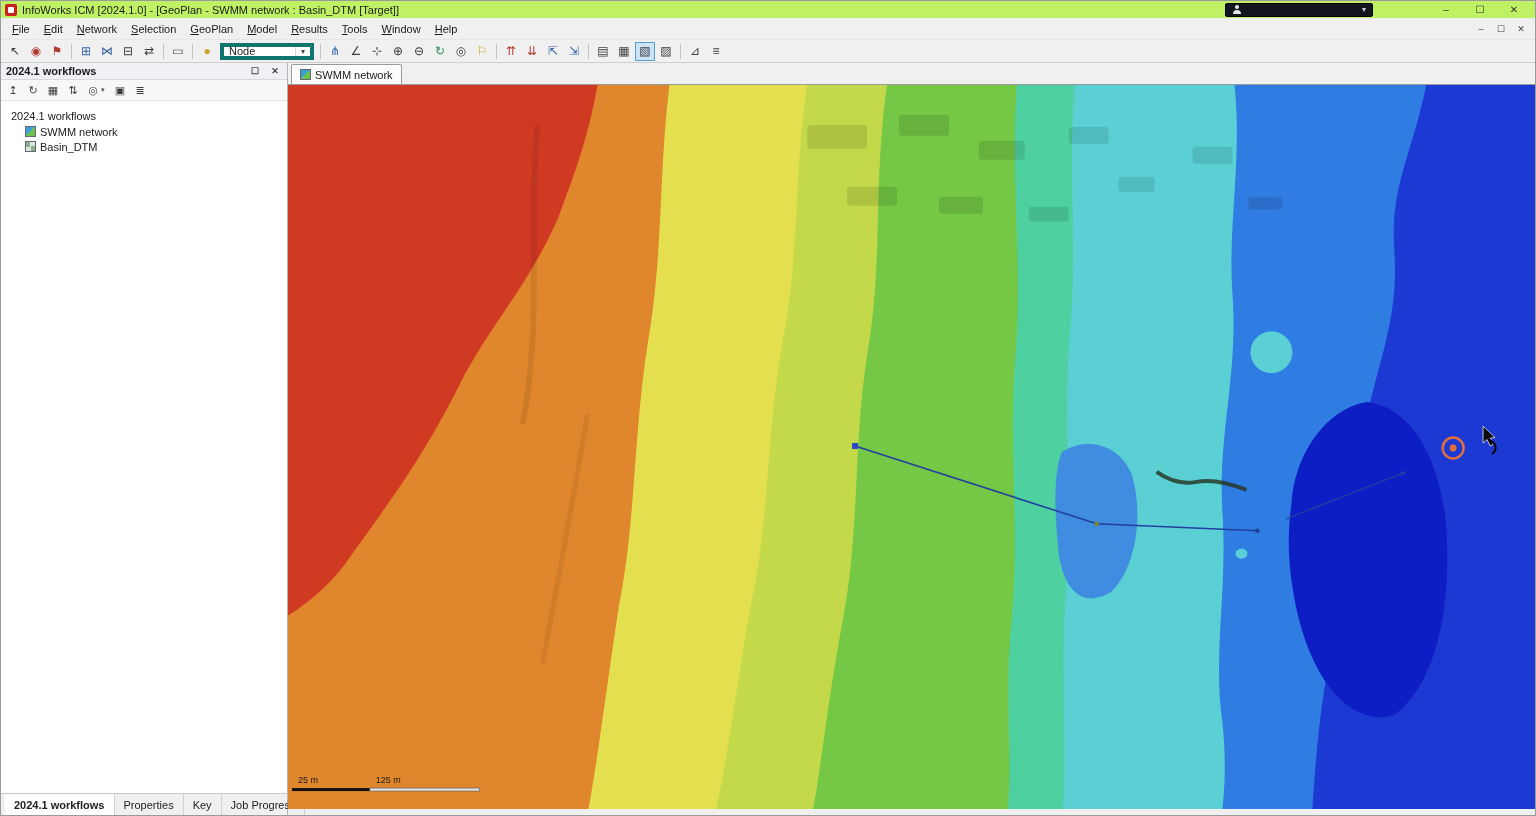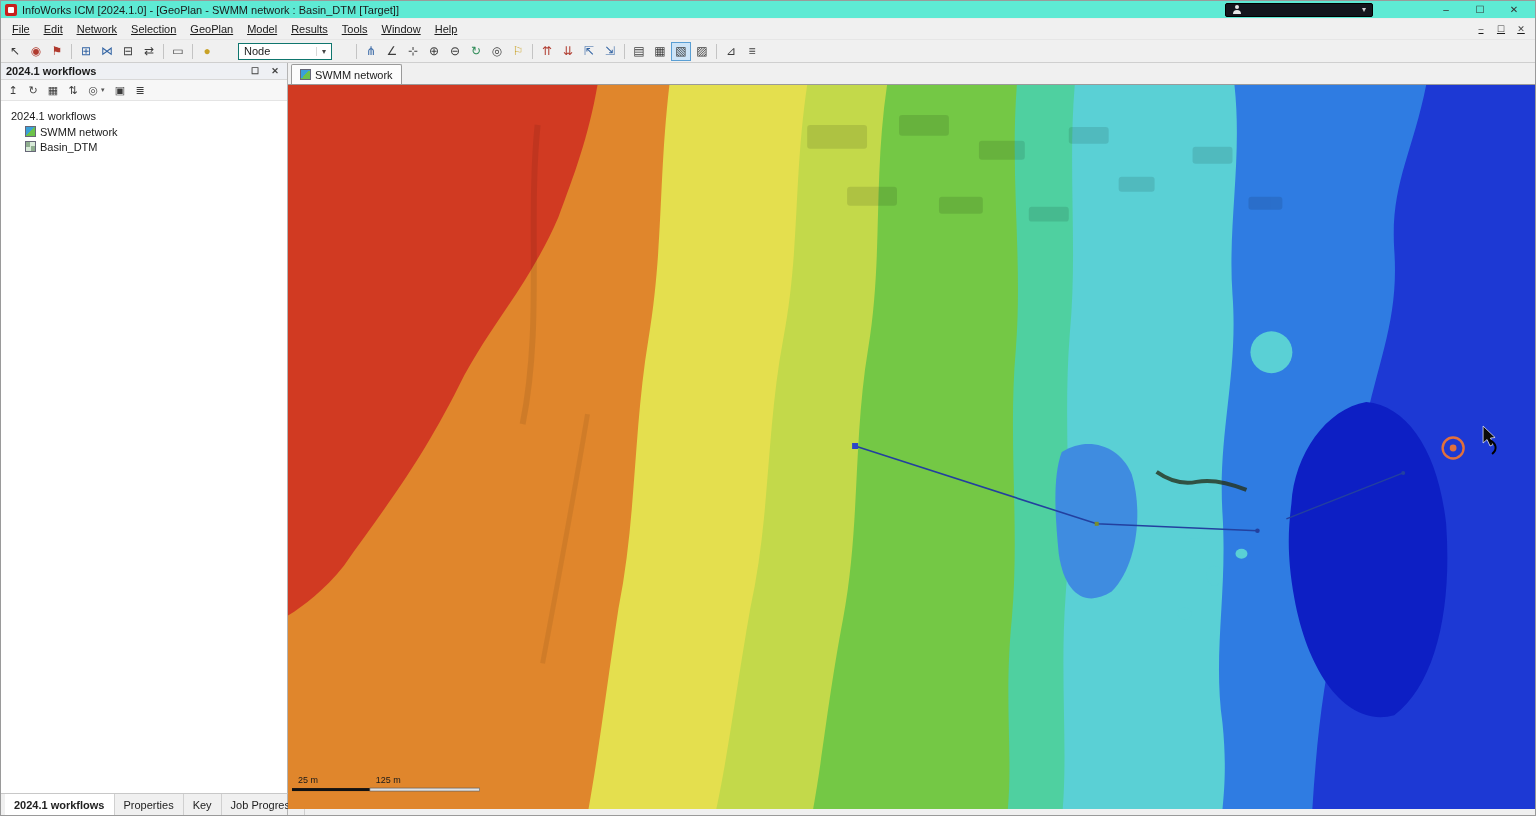--- a/index.html
+++ b/index.html
@@ -1,45 +1,45 @@
 <!DOCTYPE html>
 <html><head>
 <meta charset="utf-8">
 <style>
   * { box-sizing: border-box; margin: 0; padding: 0; }
   html,body { width:1536px; height:816px; }
   body { font-family:"Liberation Sans",sans-serif; font-size:11px; color:#1a1a1a; background:#d8d8d8; overflow:hidden; }
   #app { position:relative; width:1536px; height:816px; background:#f0f0f0; border:1px solid #9a9a9a; overflow:hidden; }
 
   
-  .titlebar { height:18px; display:flex; align-items:center; background:#5eead4; padding:0 4px; gap:5px; border-bottom:1px solid #ececec; }
+  .titlebar { height:18px; display:flex; align-items:center; background:#bef264; padding:0 4px; gap:5px; border-bottom:1px solid #ececec; }
   .app-icon { width:12px; height:12px; background:#c8201d; border-radius:2px; position:relative; flex:0 0 auto; }
   .app-icon::after { content:""; position:absolute; left:3px; top:3px; width:6px; height:6px; background:#fff; border-radius:1px; }
   .title-text { font-size:11px; white-space:nowrap; }
   .tb-right { margin-left:auto; display:flex; align-items:center; }
   .account { width:148px; height:14px; background:#14161d; border:1px solid #000; border-radius:2px; display:flex; align-items:center; padding:0 6px; margin-right:56px; }
   .person { position:relative; width:9px; height:9px; }
   .person::before { content:""; position:absolute; top:0; left:2.5px; width:4px; height:4px; border-radius:50%; background:#e6e6e6; }
   .person::after { content:""; position:absolute; bottom:0; left:0.5px; width:8px; height:4px; border-radius:4px 4px 0 0; background:#e6e6e6; }
   .account .caret { margin-left:auto; color:#cfcfcf; font-size:8px; line-height:8px; }
   .winbtn { width:34px; height:17px; display:flex; align-items:center; justify-content:center; font-size:10px; color:#333; }
 
   
-  .menubar { height:21px; display:flex; align-items:center; padding:0 4px; background:#f0f0f0; border-bottom:1px solid #e6e6e6;text-decoration:underline; }
+  .menubar { height:21px; display:flex; align-items:center; padding:0 4px; background:#f0f0f0; border-bottom:1px solid #e6e6e6; }
   .menu-item { padding:3px 7px; white-space:nowrap; }
   .mdi-ctrls { margin-left:auto; display:flex; }
   .mdi-ctrls span { width:20px; text-align:center; font-size:9px; color:#444; }
 
   
   .toolbar { height:23px; display:flex; align-items:center; gap:1px; padding:0 4px; background:#f0f0f0; border-bottom:1px solid #cfcfcf; }
   .ticon { width:20px; height:19px; display:flex; align-items:center; justify-content:center; font-size:12px; color:#3c3c3c; }
   .ticon.active { background:#cde4f7; border:1px solid #5a9fd4; }
   .tsep { width:1px; height:15px; background:#c4c4c4; margin:0 3px; flex:0 0 auto; }
   .c-yellow { color:#c9a227; } .c-green { color:#2e8b57; } .c-blue { color:#3465a4; } .c-red { color:#b03a2e; }
-  .combo { display:flex; align-items:center; width:94px; height:17px; background:#fff; border:1px solid #0f766e; font-size:11px; padding-left:5px; margin:0 20px; }
+  .combo { display:flex; align-items:center; width:94px; height:17px; background:#fff; border:4px solid #0f766e; font-size:11px; padding-left:5px; margin:0 2px; }
   .combo .caret { margin-left:auto; width:15px; text-align:center; border-left:1px solid #d8d8d8; font-size:8px; color:#444; }
 
   
   .panel { position:absolute; left:0; top:62px; width:287px; bottom:22px; background:#fff; border-right:1px solid #b4b4b4; display:flex; flex-direction:column; }
   .panel-header { height:17px; background:#eef0f4; border-bottom:1px solid #d8d8d8; display:flex; align-items:center; padding:0 5px; font-weight:bold; }
   .panel-header .ph-btn { margin-left:6px; font-size:9px; color:#444; width:14px; text-align:center; }
   .panel-header .spacer { flex:1; }
   .panel-toolbar { height:21px; background:#f7f7f7; border-bottom:1px solid #e4e4e4; display:flex; align-items:center; padding:0 3px; gap:2px; }
   .picon { width:18px; height:17px; display:flex; align-items:center; justify-content:center; font-size:11px; color:#3c3c3c; }
   .pcaret { font-size:7px; color:#555; width:8px; margin-left:-3px; }

